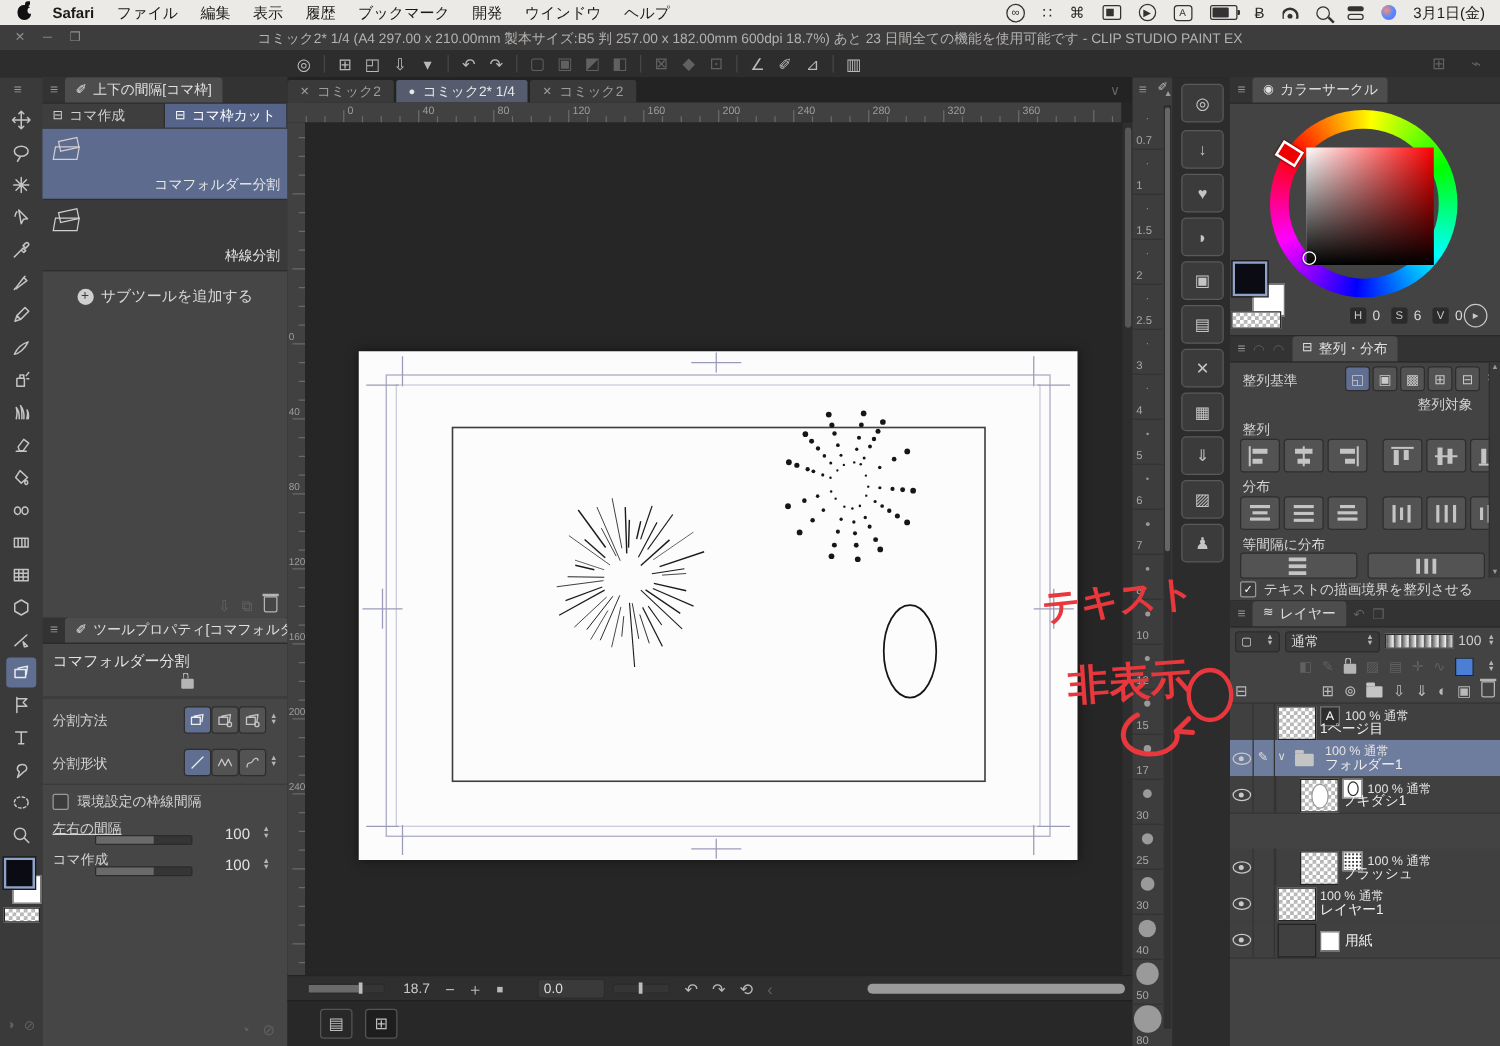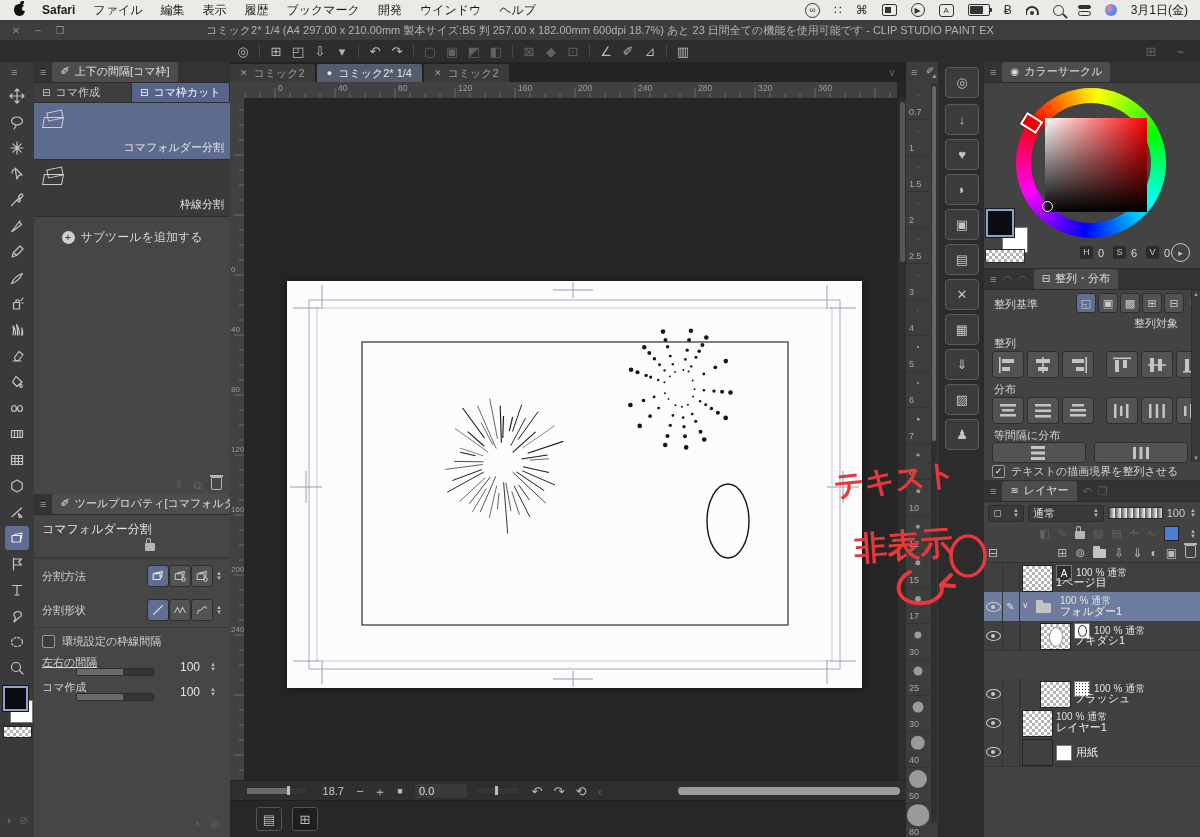--- a/index.html
+++ b/index.html
@@ -709,21 +709,21 @@
 
   <div id="statusbar" class="abs">
     <div class="slider" style="width:60px;margin-left:16px">
         <div class="fill" style="width:40px"></div>
         <div style="position:absolute;left:40px;top:-2px;width:3px;height:9px;background:#bdbdbd"></div>
       </div>
     <span style="width:36px;text-align:right">18.7</span>
     <span class="ico" style="width:20px;margin-left:6px">−</span>
     <span class="ico" style="width:20px">＋</span>
     <span class="ico" style="width:20px;font-size:9px">■</span>
-    <span class="combo" style="width:44px;height:14px;margin-left:4px">
+    <span class="combo" style="width:44px;height:14px;margin-left:20px">
         <span>0.0</span>
       </span>
     <div class="slider" style="width:44px;margin-left:6px">
         <div style="position:absolute;left:20px;top:-2px;width:3px;height:9px;background:#bdbdbd"></div>
       </div>
     <span class="ico" style="width:22px;margin-left:6px">↶</span>
     <span class="ico" style="width:22px">↷</span>
     <span class="ico" style="width:22px">⟲</span>
     <span class="ico dim" style="width:16px">‹</span>
     <div style="position:relative;flex:1;height:100%">

